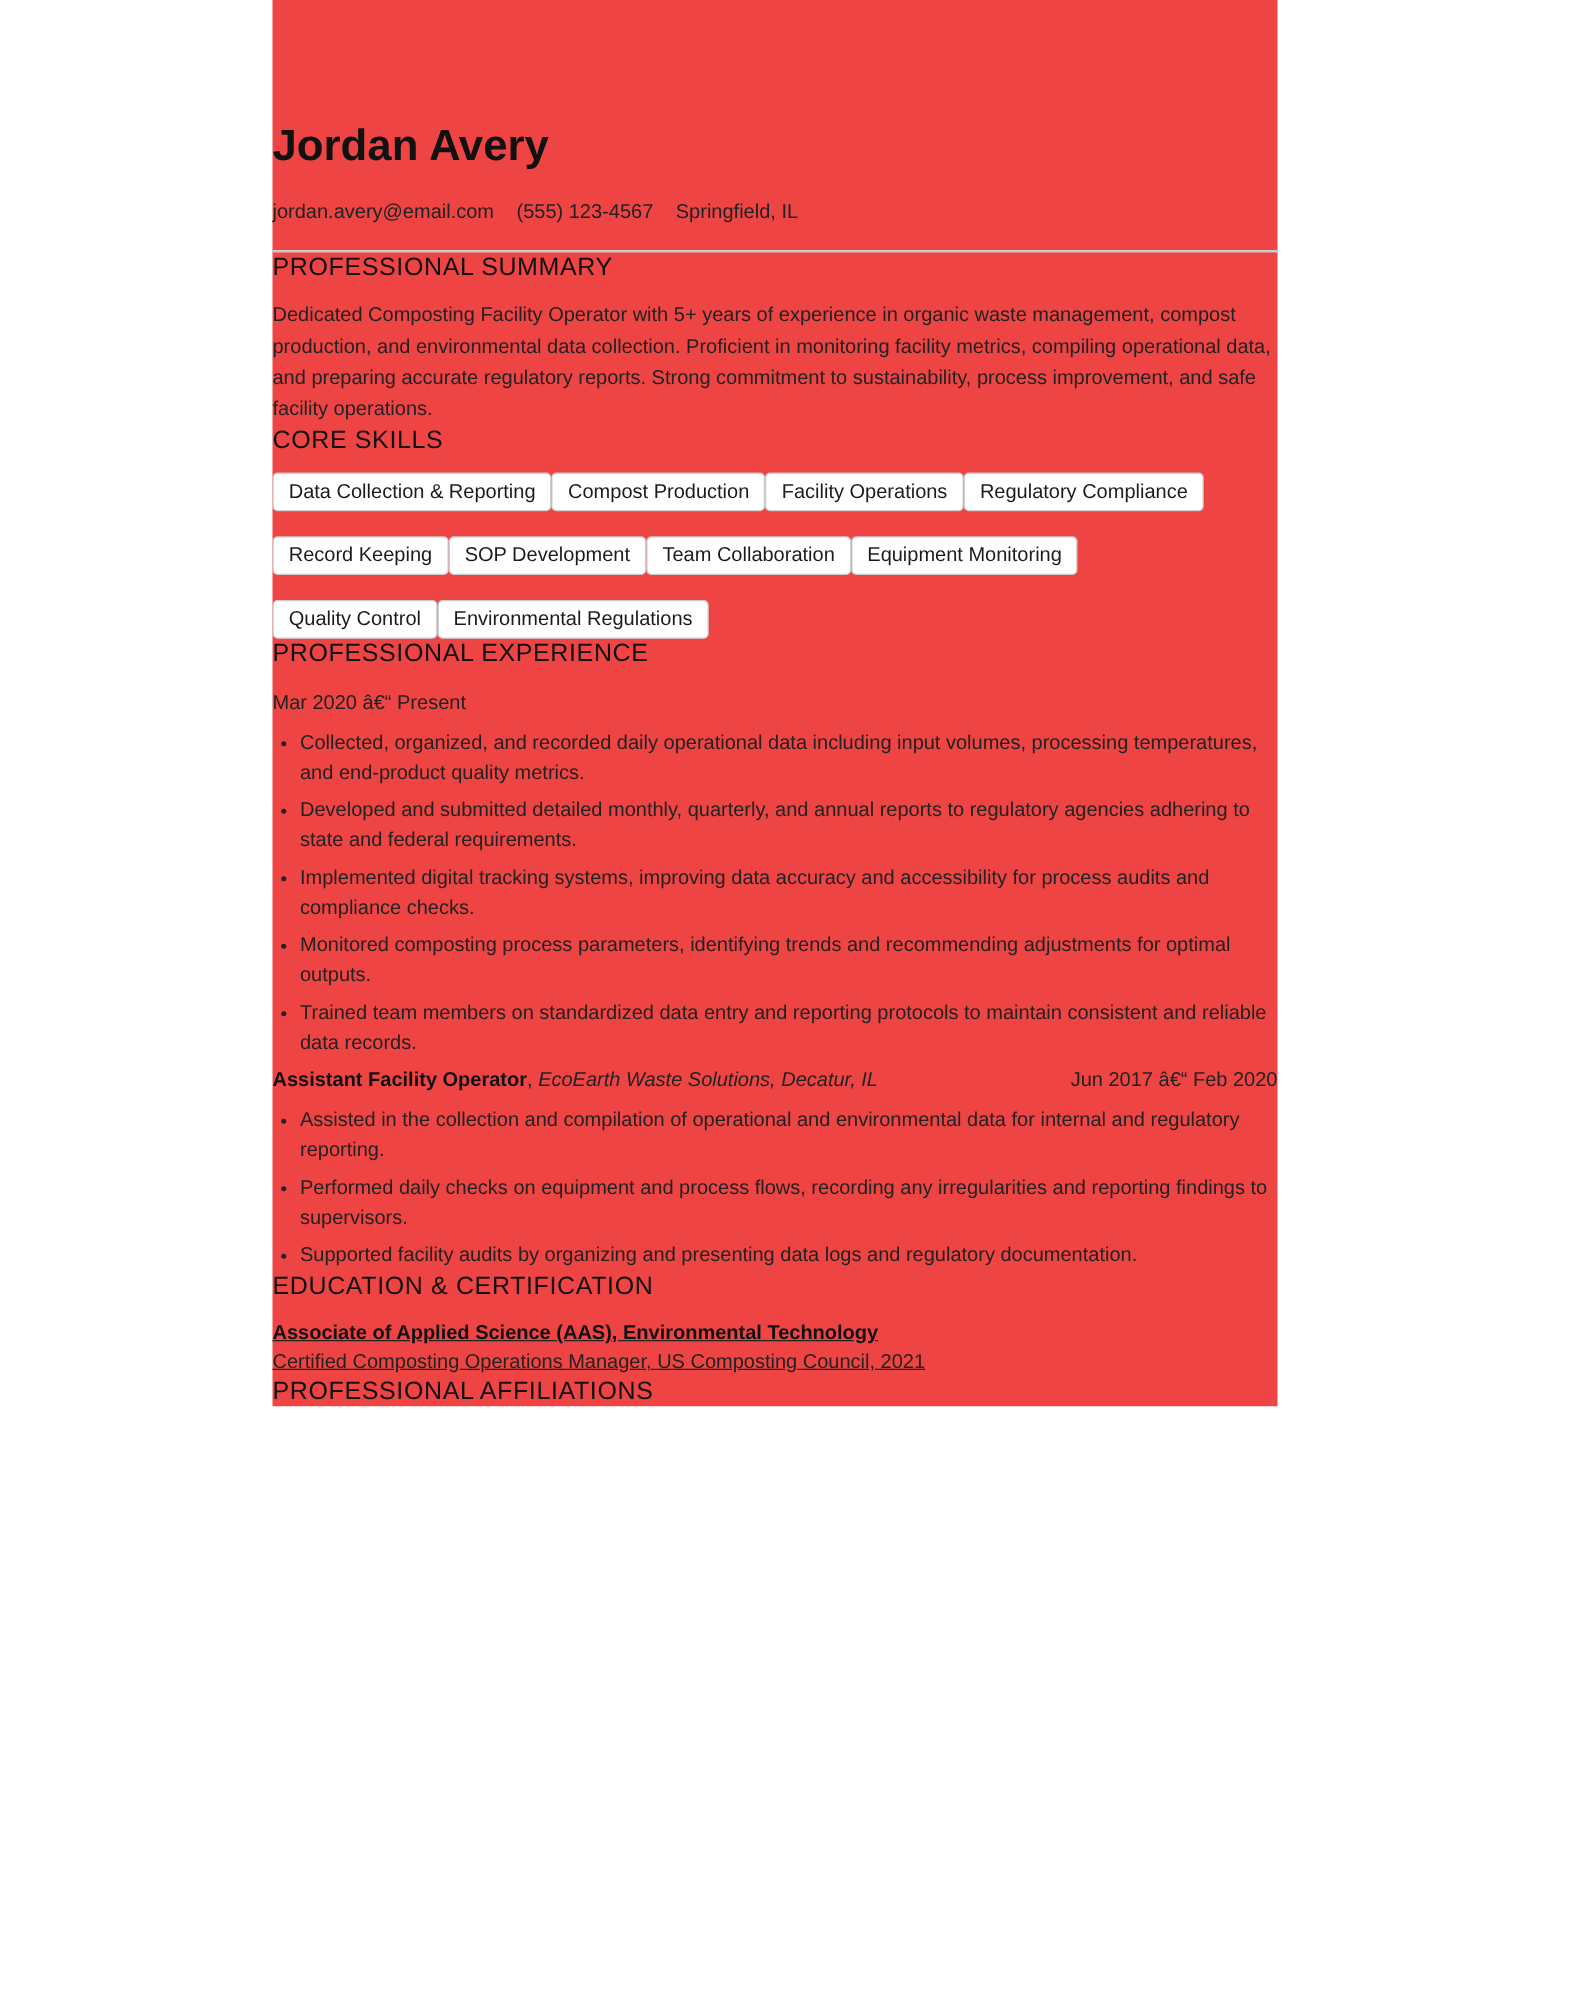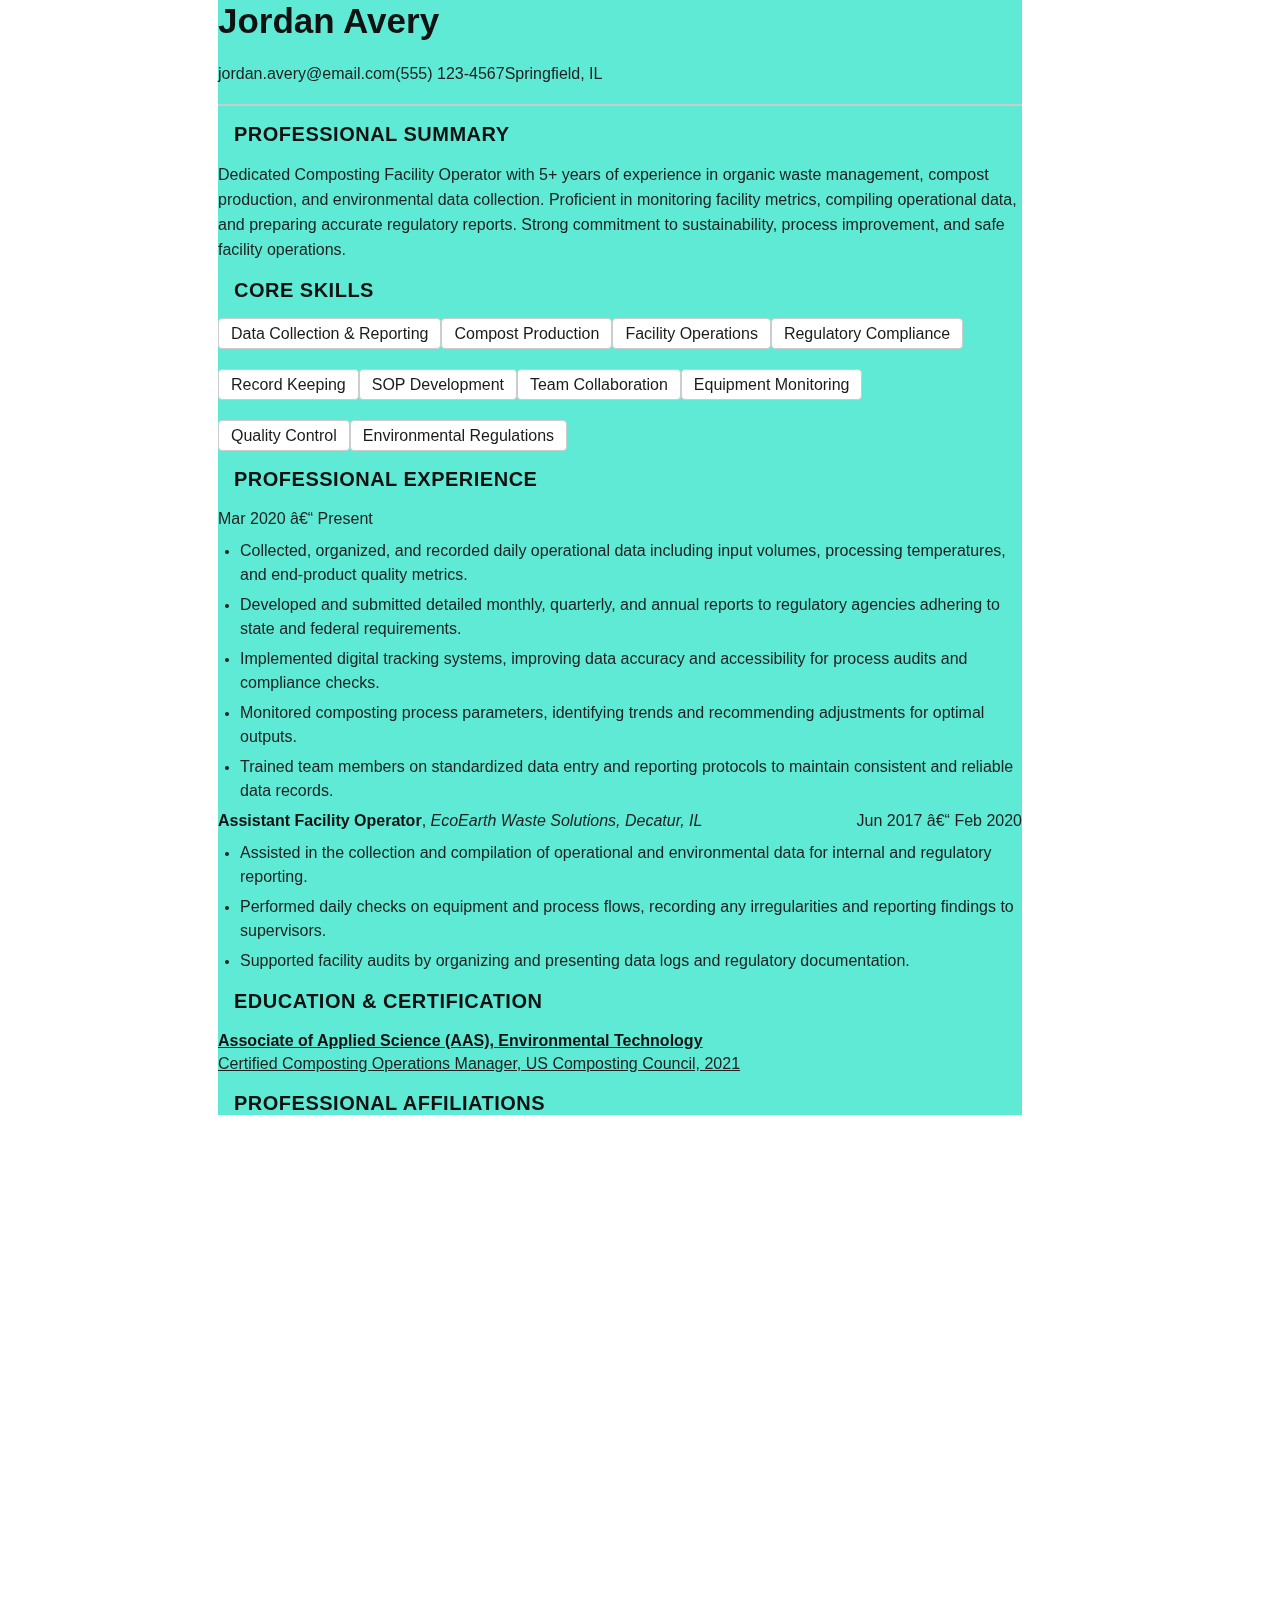--- a/index.html
+++ b/index.html
@@ -18,54 +18,55 @@
   .viewport {
     position: absolute;
     top: 0; left: 0;
     width: 1263px;
     height: 1300px;      
     overflow: hidden;
   }
   .page {
     width: 804px;
     margin-left: 218px;
-    background: #5eead4;
+    padding-top: 96px;
+    background: #ef4444;
   }
 
   
   .name {
     font-size: 35px;
     line-height: 42px;
     font-weight: bold;
     margin: 0;
     color: #111;
   }
   .contact-row {
     display: flex;
-    gap: 0;
+    gap: 18px;
     margin-top: 22px;
     font-size: 16px;
     line-height: 20px;
     color: #222;
   }
   hr.header-rule {
     border: none;
     height: 2px;
     background: #cccccc;
     margin: 20px 0 0 0;
   }
 
   
   h2.section-heading {
     font-size: 20px;
     line-height: 24px;
-    font-weight: bold;
+    font-weight: normal;
     letter-spacing: 0.5px;
     color: #111;
-    margin: 16px;
+    margin: 0;
   }
   .mt-summary  { margin-top: 30px; }
   .mt-skills   { margin-top: 24px; }
   .mt-exp      { margin-top: 30px; }
   .mt-edu      { margin-top: 26px; }
   .mt-affil    { margin-top: 49px; }
 
   
   .summary-text {
     margin: 14px 0 0 0;

